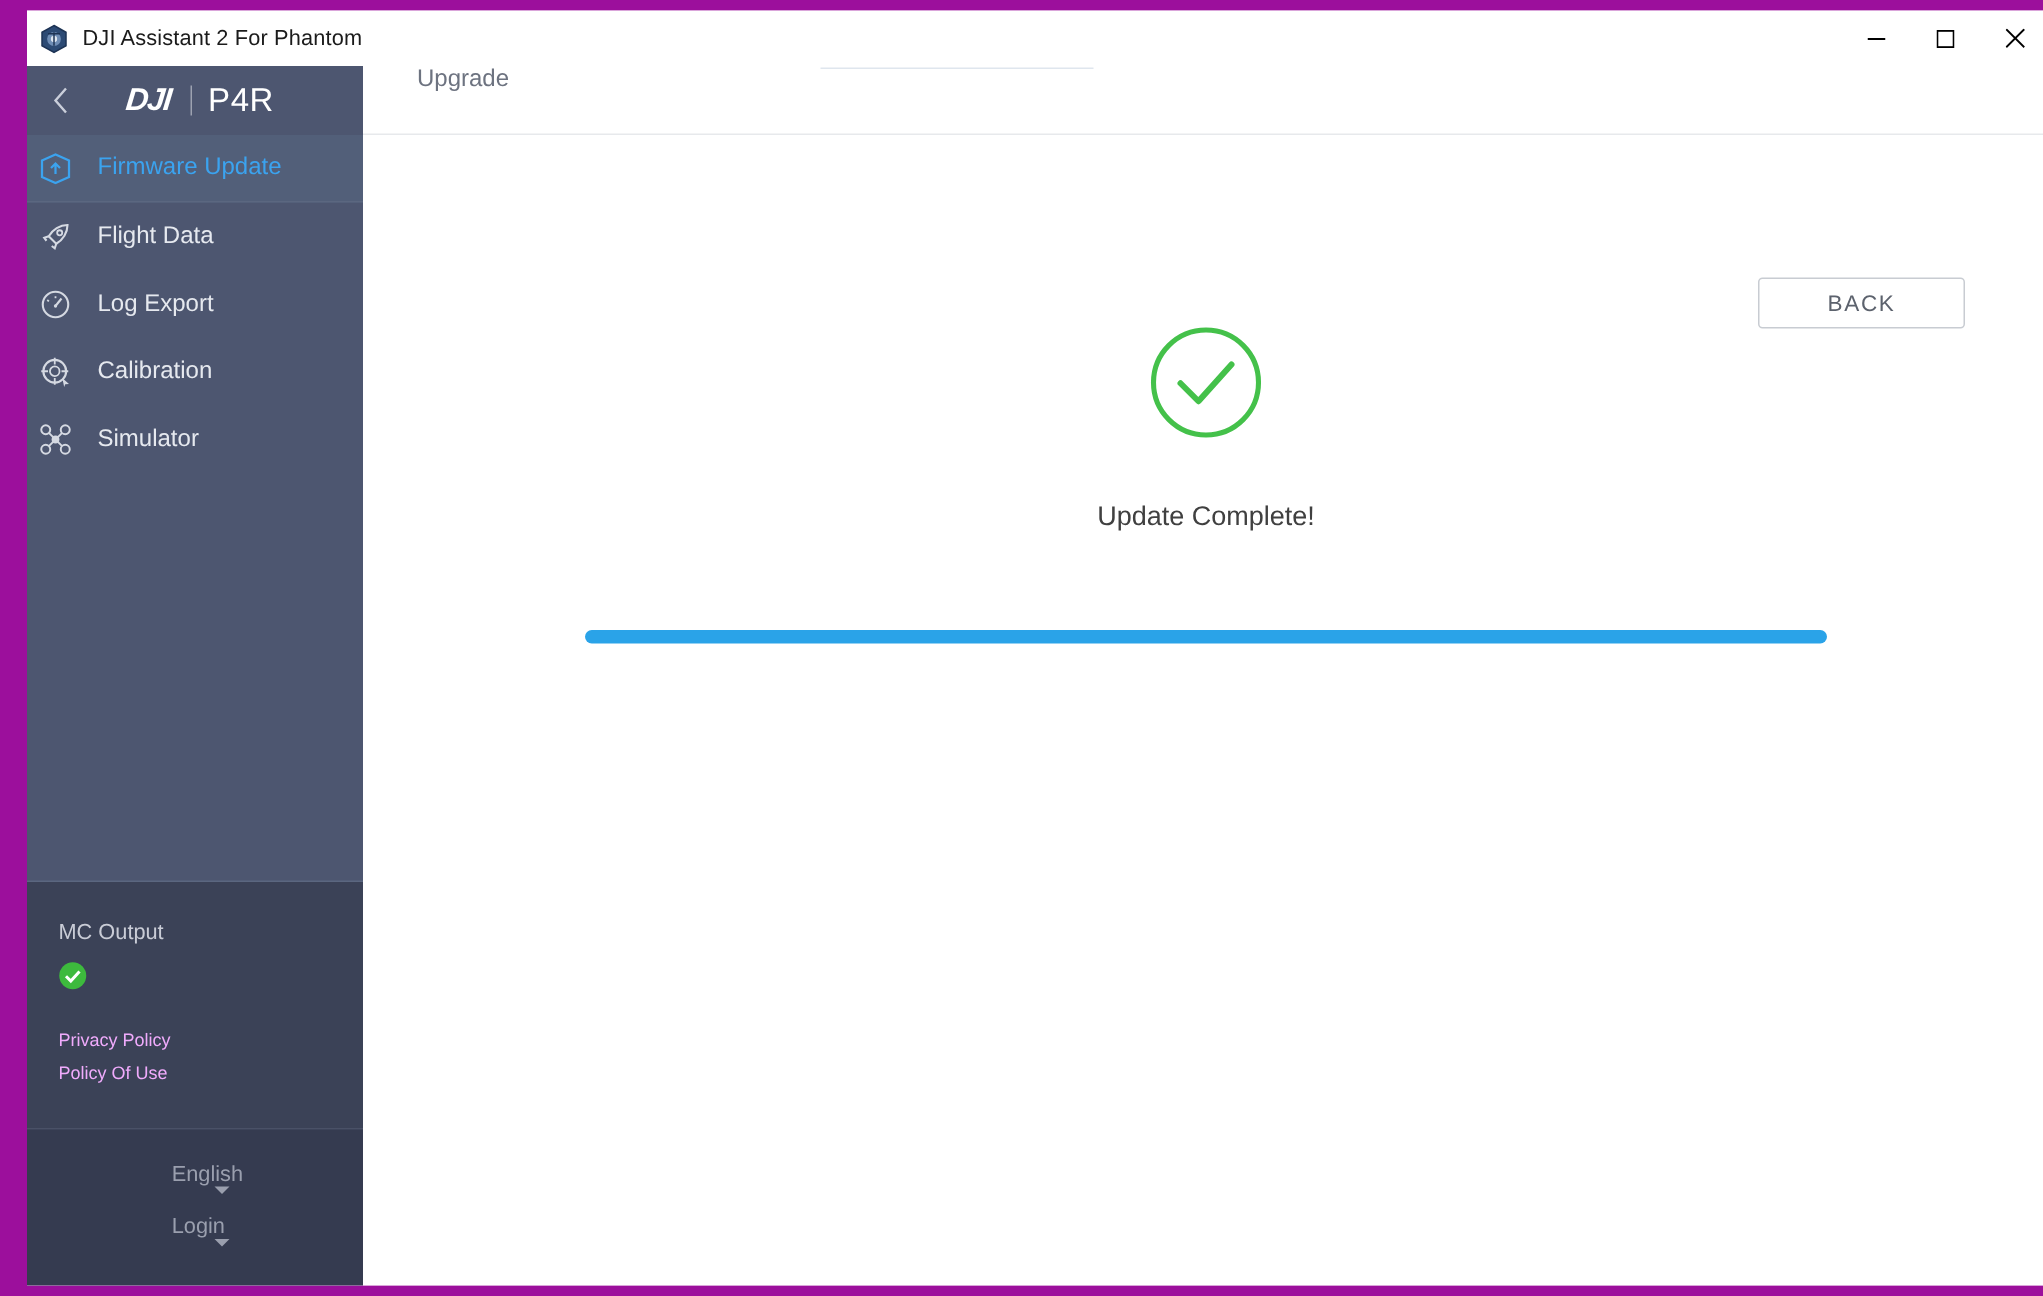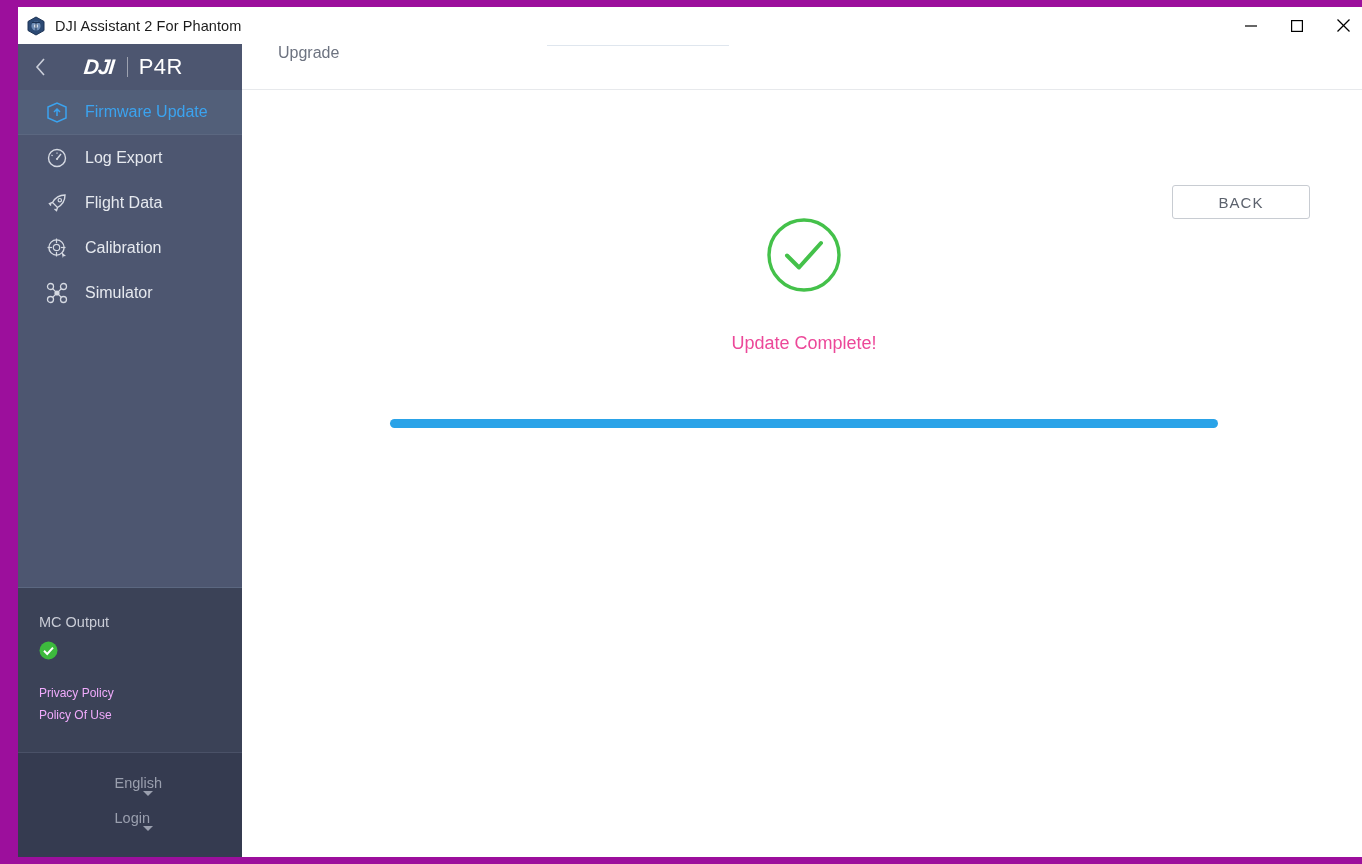--- a/index.html
+++ b/index.html
@@ -94,21 +94,21 @@
   .model-name {
     font-size: 22px;
     letter-spacing: 0.4px;
     color: #ffffff;
   }
   .nav { flex: 0 0 auto; }
   .nav-item {
     height: 45px;
     display: flex;
     align-items: center;
-    padding-left: 24px;
+    padding-left: 4px;
     cursor: pointer;
     color: #e6e9ef;
     font-size: 16px;
   }
   .nav-item .nav-ico {
     width: 30px; height: 30px;
     flex: 0 0 30px;
     display: flex; align-items: center; justify-content: center;
     margin-right: 13px;
   }
@@ -210,21 +210,21 @@
     position: absolute;
     left: 0; right: 0; top: 0;
     display: flex;
     flex-direction: column;
     align-items: center;
   }
   .check-circle { margin-top: 127px; }
   .status-text {
     margin-top: 36px;
     font-size: 18px;
-    color: #ec4899;
+    color: #404040;
   }
   .progress-wrap {
     margin-top: 65px;
     width: 828px;
     height: 9px;
   }
   .progress-track {
     width: 100%; height: 100%;
     background: #ffffff;
     border-radius: 5px;
@@ -303,39 +303,39 @@
               <path d="M2 6 L11 2 L20 6 L20 17 L11 21 L2 17 Z" fill="none" stroke="#3ba3ef" stroke-width="1.5"></path>
               <path d="M11 15 L11 8 M8 11 L11 8 L14 11" fill="none" stroke="#3ba3ef" stroke-width="1.5"></path>
             </svg>
           </span>
           <span>Firmware Update</span>
         </div>
 
         <div class="nav-item">
           <span class="nav-ico">
             <svg width="22" height="22" viewBox="0 0 22 22">
+              <path d="M19 3 C14 3 9 6 6.5 10.5 L11.5 15.5 C16 13 19 8 19 3 Z" fill="none" stroke="#d5d9e2" stroke-width="1.4"></path>
+              <path d="M6.5 10.5 L3.5 11.5 L5 13.5 M11.5 15.5 L10.5 18.5 L8.5 17" fill="none" stroke="#d5d9e2" stroke-width="1.4"></path>
+              <circle cx="13.8" cy="8.2" r="1.7" fill="none" stroke="#d5d9e2" stroke-width="1.2"></circle>
+            </svg>
+          </span>
+          <span>Flight Data</span>
+        </div>
+
+        <div class="nav-item">
+          <span class="nav-ico">
+            <svg width="22" height="22" viewBox="0 0 22 22">
               <circle cx="11" cy="11" r="8.5" fill="none" stroke="#d5d9e2" stroke-width="1.4"></circle>
               <line x1="11" y1="12" x2="15" y2="7" stroke="#d5d9e2" stroke-width="1.4"></line>
               <circle cx="11" cy="12" r="1.1" fill="#d5d9e2"></circle>
               <line x1="5.5" y1="8" x2="6.6" y2="8.9" stroke="#d5d9e2" stroke-width="1.2"></line>
               <line x1="11" y1="5.5" x2="11" y2="6.8" stroke="#d5d9e2" stroke-width="1.2"></line>
             </svg>
           </span>
           <span>Log Export</span>
-        </div>
-
-        <div class="nav-item">
-          <span class="nav-ico">
-            <svg width="22" height="22" viewBox="0 0 22 22">
-              <path d="M19 3 C14 3 9 6 6.5 10.5 L11.5 15.5 C16 13 19 8 19 3 Z" fill="none" stroke="#d5d9e2" stroke-width="1.4"></path>
-              <path d="M6.5 10.5 L3.5 11.5 L5 13.5 M11.5 15.5 L10.5 18.5 L8.5 17" fill="none" stroke="#d5d9e2" stroke-width="1.4"></path>
-              <circle cx="13.8" cy="8.2" r="1.7" fill="none" stroke="#d5d9e2" stroke-width="1.2"></circle>
-            </svg>
-          </span>
-          <span>Flight Data</span>
         </div>
 
         <div class="nav-item">
           <span class="nav-ico">
             <svg width="22" height="22" viewBox="0 0 22 22">
               <circle cx="10.5" cy="10.5" r="7.6" fill="none" stroke="#d5d9e2" stroke-width="1.4"></circle>
               <circle cx="10.5" cy="10.5" r="3.2" fill="none" stroke="#d5d9e2" stroke-width="1.2"></circle>
               <line x1="10.5" y1="1.5" x2="10.5" y2="6" stroke="#d5d9e2" stroke-width="1.2"></line>
               <line x1="10.5" y1="15" x2="10.5" y2="19.5" stroke="#d5d9e2" stroke-width="1.2"></line>
               <line x1="1.5" y1="10.5" x2="6" y2="10.5" stroke="#d5d9e2" stroke-width="1.2"></line>

